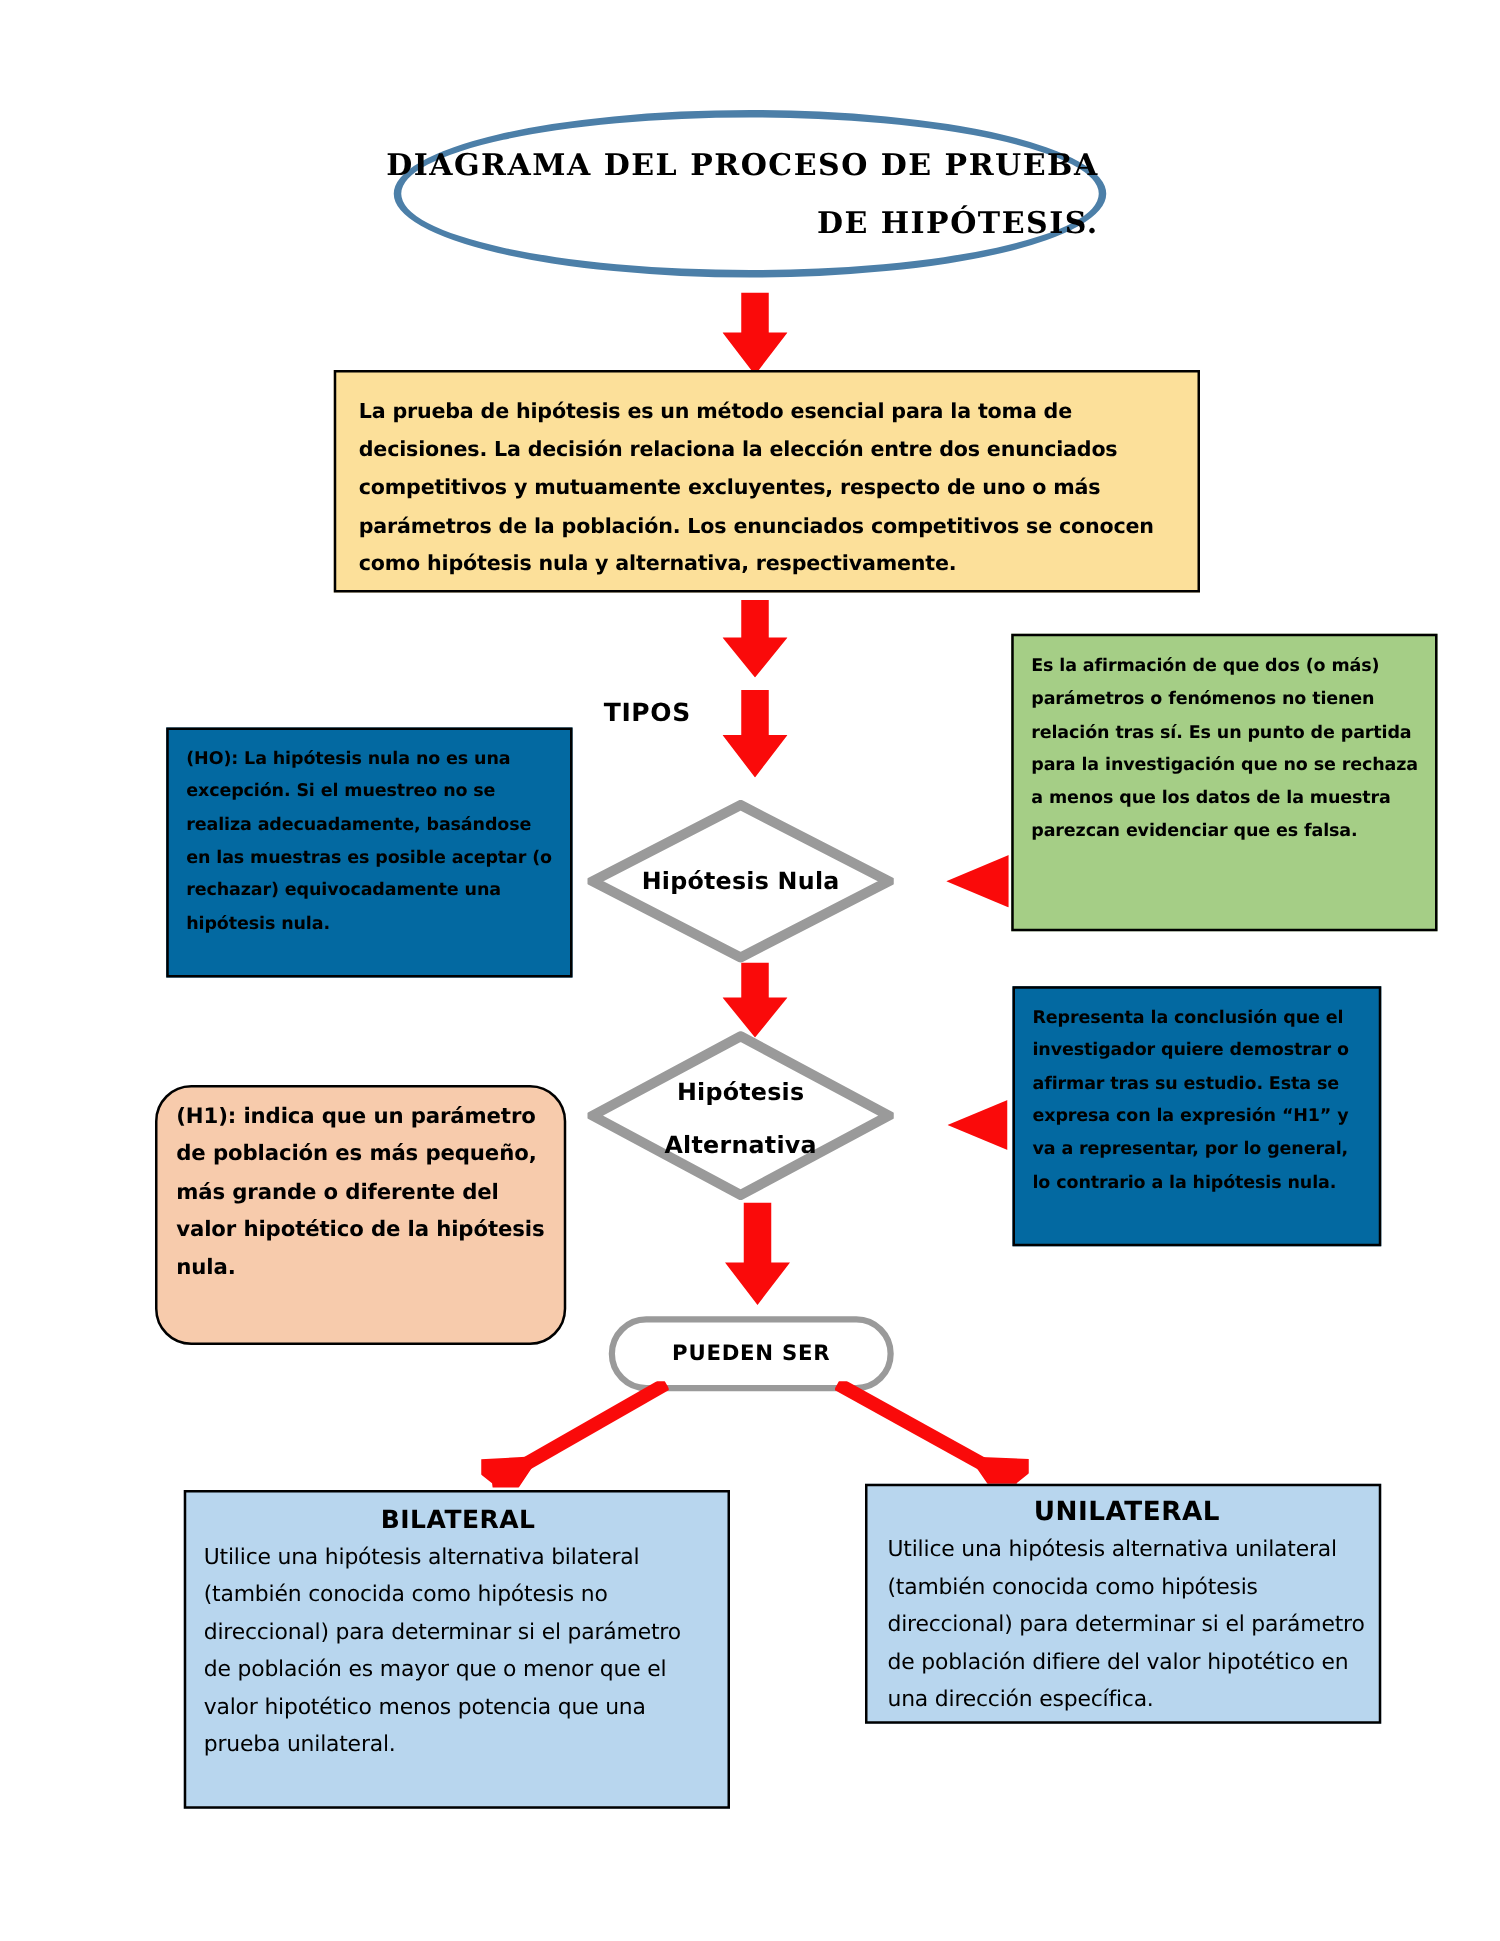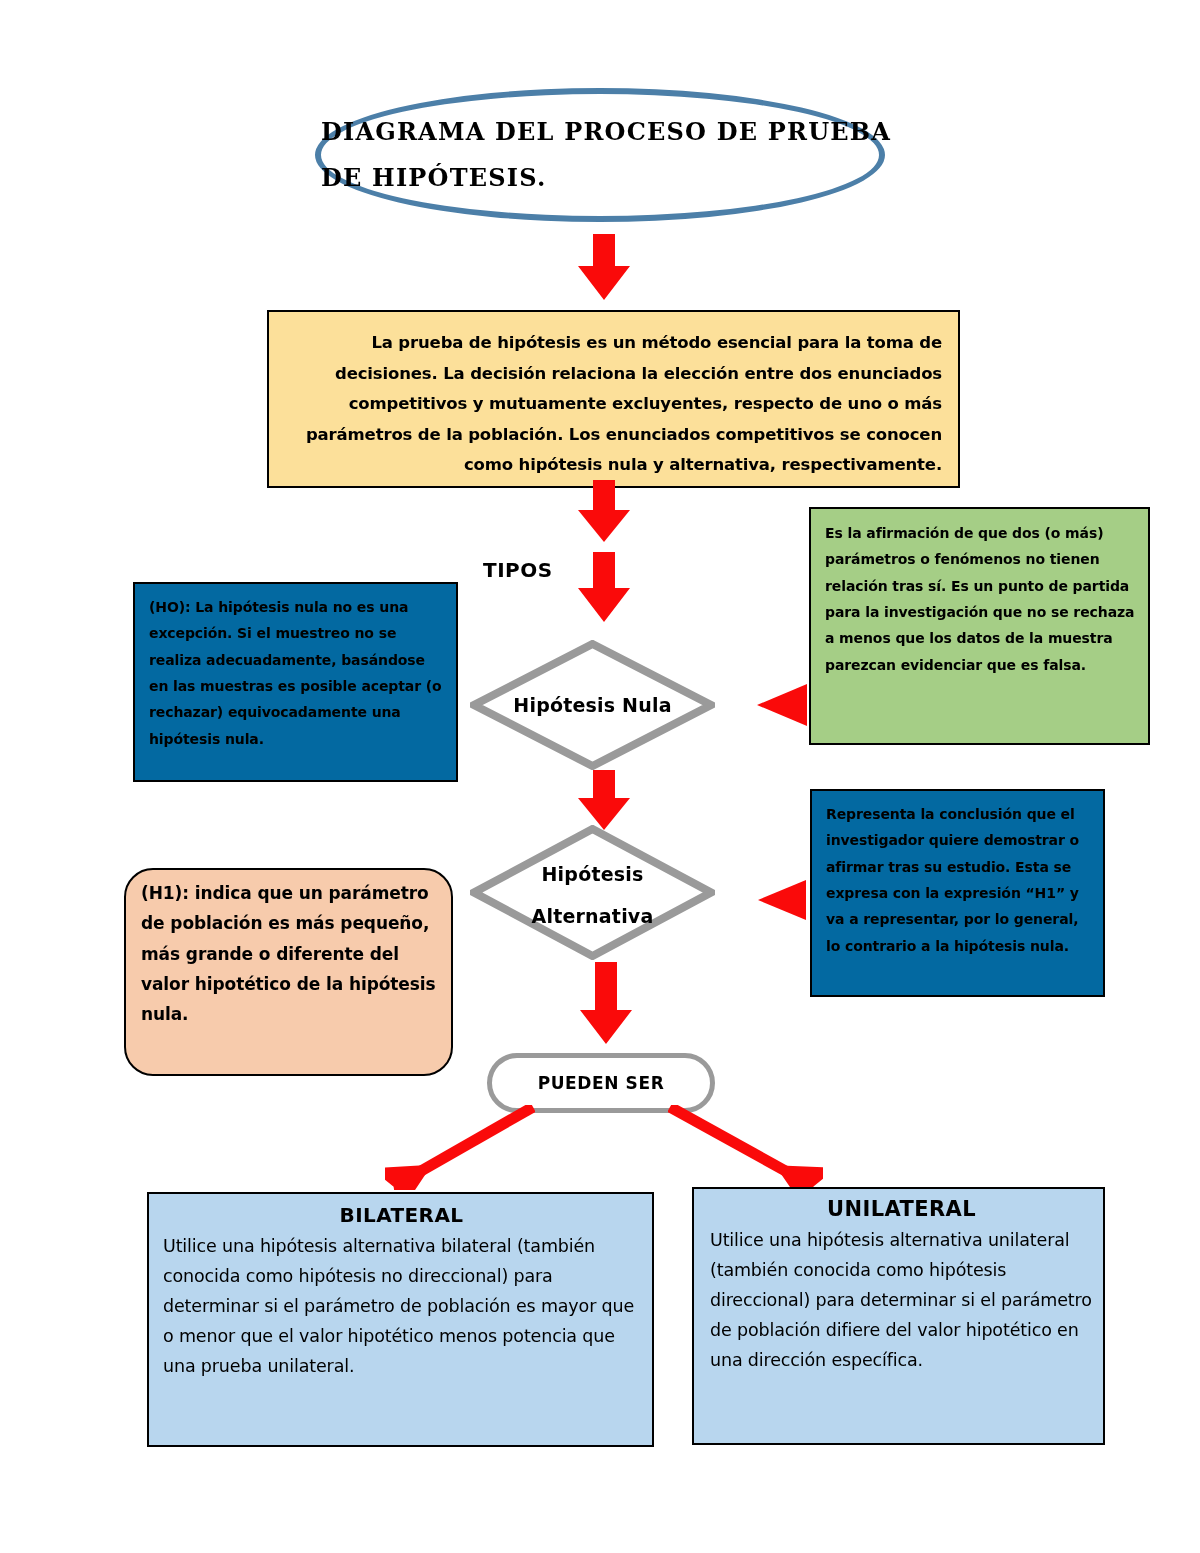--- a/index.html
+++ b/index.html
@@ -17,21 +17,21 @@
   .abs{position:absolute;}
 
   
   #title-oval{
     left:315px; top:88px; width:570px; height:134px;
     border:6px solid #4C7FA8;
     border-radius:50%;
     background:#ffffff;
     box-sizing:border-box;
     display:flex; flex-direction:column;
-    align-items:flex-start; justify-content:center;
+    align-items:flex-end; justify-content:center;
   }
   #title-oval .tline{
     font-family:"DejaVu Serif", serif;
     font-weight:700;
     font-size:24px;
     letter-spacing:1.2px;
     color:#000000;
     line-height:1.0;
     white-space:nowrap;
   }
@@ -39,24 +39,23 @@
 
   
   .box{
     box-sizing:border-box;
     border:2.5px solid #000000;
     color:#000;
   }
   .box p{margin:0;}
 
   #intro-box{
-    left:267px; top:310px; width:693px; height:178px;
+    left:267px; top:296px; width:693px; height:178px;
     background:#FCE09A;
     padding:16px 16px 0 18px;
-    text-align:right;
   }
   #intro-box .txt{
     font-family:"DejaVu Sans", sans-serif;
     font-weight:700;
     font-size:16.5px;
     line-height:1.85;
     letter-spacing:-0.15px;
   }
 
   .note{
@@ -140,22 +139,22 @@
     letter-spacing:0.6px;
     color:#000;
   }
 
   
   .bluebox{
     background:#B8D6EE;
     border:2.5px solid #000;
     box-sizing:border-box;
   }
-  #box-bilateral{ left:147px; top:1192px; width:507px; height:255px; padding:9px 12px 0 14px;}
-  #box-unilateral{ left:692px; top:1187px; width:413px; height:258px; padding:8px 10px 16px 16px;}
+  #box-bilateral{ left:147px; top:1192px; width:437px; height:255px; padding:9px 12px 0 14px;}
+  #box-unilateral{ left:692px; top:1187px; width:413px; height:192px; padding:8px 10px 16px 16px;}
   .blue-title{
     text-align:center;
     font-family:"DejaVu Sans", sans-serif;
     font-weight:700;
     font-size:20px;
     letter-spacing:0.4px;
     color:#000;
     margin-bottom:4px;
   }
   .blue-body{

